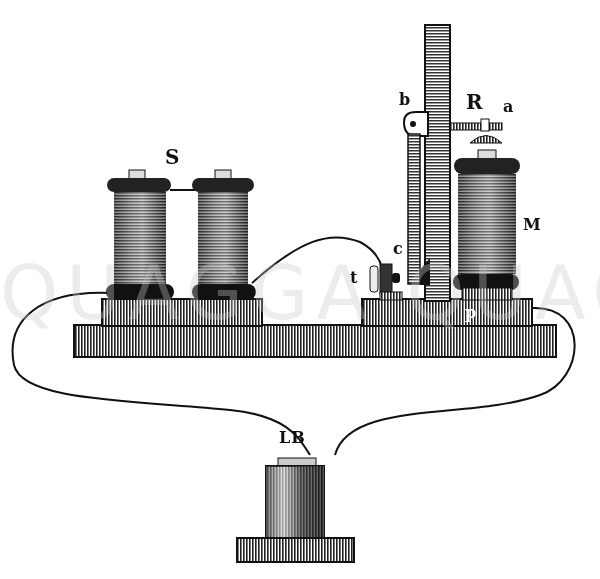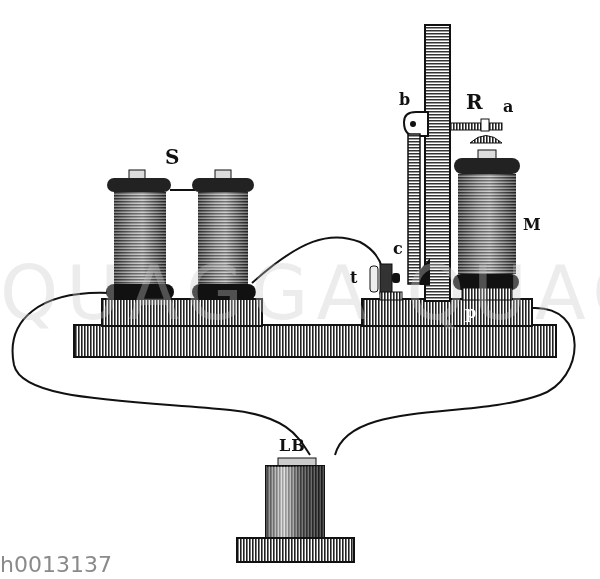--- a/index.html
+++ b/index.html
@@ -114,17 +114,16 @@
   </svg>
 
   <span class="label big" style="left:165px; top:147px;">S</span>
   <span class="label small" style="left:399px; top:92px;">b</span>
   <span class="label big" style="left:466px; top:92px;">R</span>
   <span class="label small" style="left:503px; top:99px;">a</span>
   <span class="label small" style="left:523px; top:217px;">M</span>
   <span class="label small" style="left:393px; top:241px;">c</span>
   <span class="label small" style="left:350px; top:270px;">t</span>
   <span class="label small" style="left:465px; top:305px; color:#fff;">p</span>
-  <span class="label small" style="left:279px; top:430px; letter-spacing:1px;margin-top:8px;">LB</span>
+  <span class="label small" style="left:279px; top:430px; letter-spacing:1px;">LB</span>
 
   <div class="watermark">QUAGGA  QUAGGA</div>
-  <div class="image-id">h0013137</div>
 </div>
 
 </body></html>

